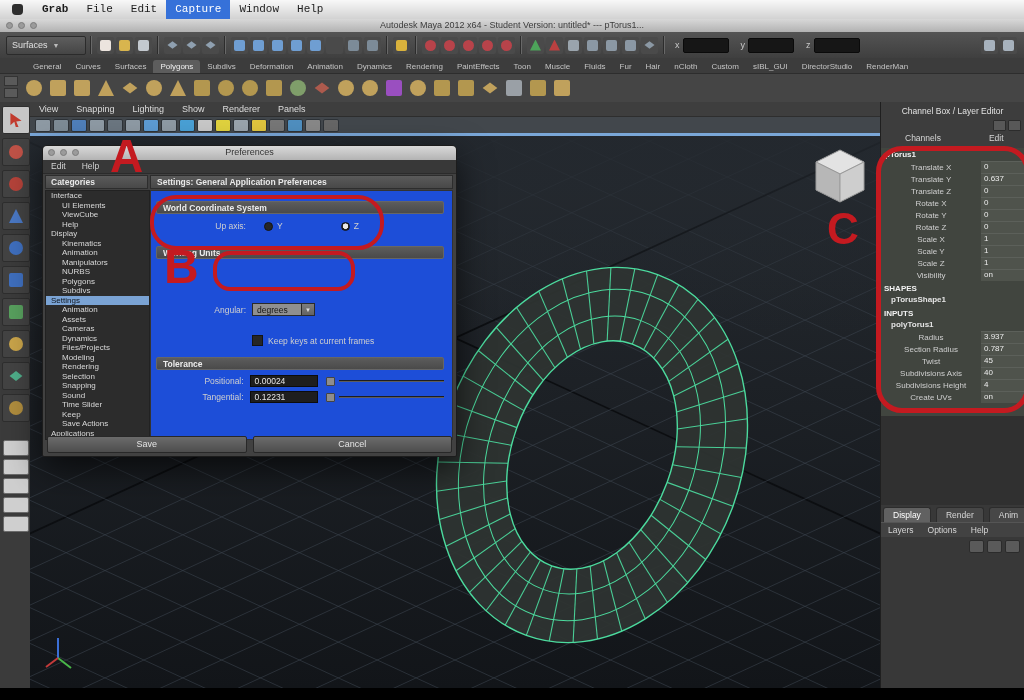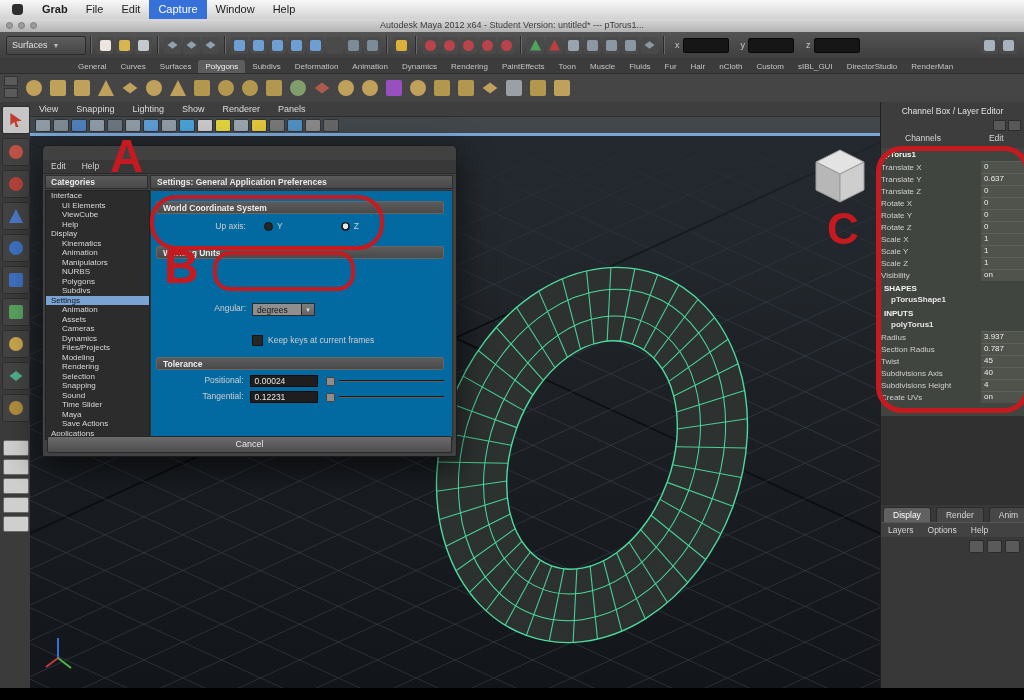--- a/index.html
+++ b/index.html
@@ -4,21 +4,21 @@
 <style>
   html,body{margin:0;padding:0;background:#000;}
   #stage{position:relative;width:1024px;height:700px;background:#000;overflow:hidden;
          font-family:"Liberation Sans",sans-serif;-webkit-font-smoothing:antialiased;}
   .abs{position:absolute;}
 
   
   #menubar{left:0;top:0;width:1024px;height:19px;background:linear-gradient(#f8f8f8,#d2d2d2);
            border-bottom:1px solid #8a8a8a;display:flex;align-items:center;font-size:11px;color:#1c1c1c;}
   #apple-icon{width:11px;height:11px;background:#2e2e2e;border-radius:3px 3px 4px 4px;margin:0 10px 0 12px;}
-  .mb-item{padding:0 9px;line-height:19px;height:19px;}
+  .mb-item{padding:0 9px;line-height:19px;height:19px;font-family:Liberation Mono, monospace;}
   .mb-item.bold{font-weight:bold;}
   .mb-item.active{background:#3671d9;color:#fff;}
 
   
   #maya-titlebar{left:0;top:19px;width:1024px;height:13px;background:linear-gradient(#d8d8d8,#b2b2b2);
                  border-bottom:1px solid #6f6f6f;}
   .tl{position:absolute;top:3px;width:7px;height:7px;border-radius:50%;background:#9b9b9b;border:1px solid #7c7c7c;box-sizing:border-box;}
   #maya-title{position:absolute;left:0;right:0;top:1px;text-align:center;font-size:9px;color:#3c3c3c;}
 
   
@@ -78,21 +78,21 @@
   
   #right-panel{left:880px;top:102px;width:144px;height:586px;background:#3d3d3d;border-left:1px solid #1f1f1f;box-sizing:border-box;}
   #cb-header{position:absolute;left:0;top:4px;width:100%;text-align:center;font-size:8.5px;color:#e2e2e2;}
   #cb-topicons{position:absolute;right:3px;top:18px;display:flex;gap:2px;}
   #cb-topicons i{width:11px;height:9px;background:#585858;border:1px solid #2c2c2c;border-radius:1px;}
   #cb-menus{position:absolute;left:0;top:31px;width:100%;display:flex;font-size:8.5px;color:#d6d6d6;}
   #cb-menus span{padding:0 24px;}
   #cb-list{position:absolute;left:0;top:46px;width:100%;height:268px;background:#41453f;font-size:8px;color:#d8d8d8;}
   .cb-obj{font-weight:bold;color:#f2f2f2;padding:2px 0 2px 4px;}
   .cb-row{display:flex;align-items:center;height:12px;}
-  .cb-row .lbl{flex:1;text-align:left;color:#cfcfcf;}
+  .cb-row .lbl{flex:1;text-align:center;color:#cfcfcf;}
   .cb-row .val{width:40px;height:11px;background:#4f534c;border-top:1px solid #5c605a;padding-left:3px;color:#ececec;}
   .cb-sec{font-weight:bold;color:#f2f2f2;padding:3px 0 1px 3px;}
   .cb-sub{color:#e4e4e4;padding:1px 0 2px 10px;font-weight:bold;}
   #cb-gap{position:absolute;left:0;top:314px;width:100%;height:89px;background:#303030;}
   #layer-editor{position:absolute;left:0;top:403px;width:100%;height:183px;background:#383838;}
   #le-tabs{display:flex;gap:5px;padding:2px 2px 0 2px;}
   .le-tab{font-size:8.5px;color:#d8d8d8;background:#474747;border:1px solid #2c2c2c;border-bottom:none;
           border-radius:3px 3px 0 0;padding:2px 9px;}
   .le-tab.active{background:#616161;color:#fff;}
   #le-menus{display:flex;font-size:8.5px;color:#d6d6d6;background:#424242;border-top:1px solid #555;padding:2px 0;}
@@ -111,25 +111,25 @@
   #pf-menus span{padding:1px 8px;}
   #pf-cat-header{position:absolute;left:2px;top:29px;width:103px;height:14px;background:linear-gradient(#5a5a5a,#484848);
                  border:1px solid #2d2d2d;font-size:8.5px;font-weight:bold;color:#e8e8e8;padding:1px 0 0 5px;box-sizing:border-box;}
   #pf-set-header{position:absolute;left:107px;top:29px;right:3px;height:14px;background:linear-gradient(#5a5a5a,#484848);
                  border:1px solid #2d2d2d;font-size:8.5px;font-weight:bold;color:#e8e8e8;padding:1px 0 0 6px;box-sizing:border-box;}
   #pf-cats{position:absolute;left:2px;top:44px;width:103px;height:248px;background:#2c2c2c;border:1px solid #222;
            font-size:8px;color:#d8d8d8;overflow:hidden;}
   .cat-item{line-height:9.5px;padding-left:5px;white-space:nowrap;}
   .cat-item.indent1{padding-left:16px;}
   .cat-item.selected{background:#7aa3d4;color:#10151c;}
-  #pf-pane{position:absolute;left:107px;top:44px;right:3px;height:248px;background:#0369a1;border:1px solid #333;}
+  #pf-pane{position:absolute;left:107px;top:44px;right:3px;height:248px;background:#1d4ed8;border:1px solid #333;}
   .pf-sechead{position:absolute;left:5px;right:8px;height:13px;background:linear-gradient(#5c5c5c,#4a4a4a);
               border:1px solid #666;border-radius:2px;font-size:8.5px;font-weight:bold;color:#ececec;
               padding:1px 0 0 6px;box-sizing:border-box;}
-  .pf-row{position:absolute;left:0;right:8px;display:flex;font-size:8.5px;color:#cfcfcf;}
+  .pf-row{position:absolute;left:0;right:8px;display:flex;align-items:center;font-size:8.5px;color:#cfcfcf;}
   .pf-row .lbl{width:95px;text-align:right;padding-right:6px;}
   .radio{width:9px;height:9px;border-radius:50%;background:#262626;border:1px solid #141414;margin-right:4px;box-sizing:border-box;}
   .radio.checked{background:radial-gradient(circle at 50% 45%, #e8e8e8 0 2.5px, #262626 3px);}
   .dd-field{height:13px;background:#8f8f8f;border:1px solid #2a2a2a;color:#151515;font-size:8.5px;
             padding:1px 4px 0 4px;box-sizing:border-box;}
   .dd-arrow{width:13px;height:13px;background:linear-gradient(#7d7d7d,#636363);border:1px solid #2a2a2a;
             border-left:none;color:#ddd;font-size:6px;text-align:center;line-height:13px;box-sizing:border-box;}
   .chk{width:9px;height:9px;background:#262626;border:1px solid #141414;margin-right:5px;}
   .num-field{width:70px;height:12px;background:#1e1e1e;border:1px solid #0c0c0c;color:#e6e6e6;font-size:8.5px;
              padding:0 0 0 4px;box-sizing:border-box;}
@@ -308,21 +308,21 @@
     <div class="sl-icon">
           <span class="glyph s-square" style="background: rgb(167, 178, 189);"></span>
         </div>
         <div class="sl-icon">
           <span class="glyph s-square" style="background: rgb(167, 178, 189);"></span>
         </div>
       </div>
   </div>
 
   <div id="shelf-tabs" class="abs">
-    <div style="display:flex;margin-left:45px;">
+    <div style="display:flex;">
 
     <div class="sh-tab">General</div>
         <div class="sh-tab">Curves</div>
         <div class="sh-tab">Surfaces</div>
         <div class="sh-tab active">Polygons</div>
         <div class="sh-tab">Subdivs</div>
         <div class="sh-tab">Deformation</div>
         <div class="sh-tab">Animation</div>
         <div class="sh-tab">Dynamics</div>
         <div class="sh-tab">Rendering</div>
@@ -766,20 +766,26 @@
         </div>
       <div id="le-icons">
         <i></i>
         <i></i>
         <i></i>
       </div>
     </div>
   </div>
 
   <div id="prefs" class="abs">
+    <div id="pf-titlebar">
+      <div class="tl" style="left:5px"></div>
+      <div class="tl" style="left:17px"></div>
+      <div class="tl" style="left:29px"></div>
+      <div id="pf-title">Preferences</div>
+    </div>
     <div id="pf-menus">
 
     <span>Edit</span>
         <span>Help</span>
       </div>
     <div id="pf-cat-header">Categories</div>
     <div id="pf-set-header">Settings: General Application Preferences</div>
     <div id="pf-cats">
 
     <div class="cat-item">Interface</div>
@@ -798,21 +804,21 @@
         <div class="cat-item indent1">Assets</div>
         <div class="cat-item indent1">Cameras</div>
         <div class="cat-item indent1">Dynamics</div>
         <div class="cat-item indent1">Files/Projects</div>
         <div class="cat-item indent1">Modeling</div>
         <div class="cat-item indent1">Rendering</div>
         <div class="cat-item indent1">Selection</div>
         <div class="cat-item indent1">Snapping</div>
         <div class="cat-item indent1">Sound</div>
         <div class="cat-item indent1">Time Slider</div>
-        <div class="cat-item indent1">Maya</div>
+        <div class="cat-item indent1">Keep</div>
         <div class="cat-item indent1">Save Actions</div>
         <div class="cat-item">Applications</div>
       </div>
 
     <div id="pf-pane">
       <div class="pf-sechead" style="top:10px">World Coordinate System</div>
       <div class="pf-row" style="top:30px">
         <span class="lbl">Up axis:</span>
         <span style="display:flex;align-items:center;margin-left:12px;">
           <span class="radio"></span>
@@ -846,20 +852,21 @@
       <div class="pf-row" style="top:200px">
         <span class="lbl">Tangential:</span>
         <span class="num-field">0.12231</span>
         <span class="slider">
             <span class="knob"></span>
             <span class="groove"></span>
           </span>
       </div>
     </div>
     <div id="pf-buttons">
+      <div class="pf-btn">Save</div>
       <div class="pf-btn">Cancel</div>
     </div>
   </div>
 
   <div id="bottom-bar" class="abs"></div>
 
   <div class="abs ann ann-letter" style="left:110px;top:133px;">A</div>
   <div class="abs ann ann-shape" style="left:150px;top:195px;width:226px;height:47px;border-radius:26px;"></div>
   <div class="abs ann ann-letter" style="left:164px;top:243px;font-size:48px;">B</div>
   <div class="abs ann ann-shape" style="left:213px;top:251px;width:134px;height:32px;border-radius:17px;"></div>

